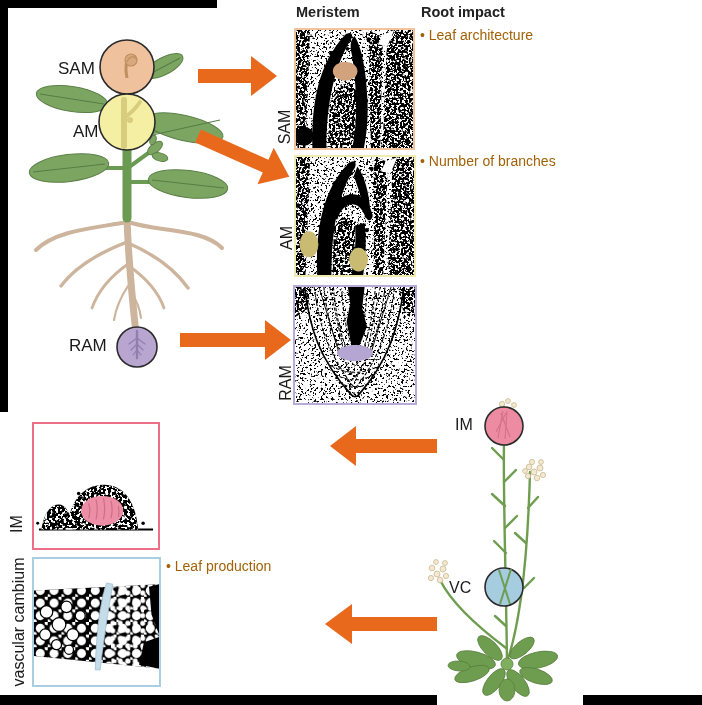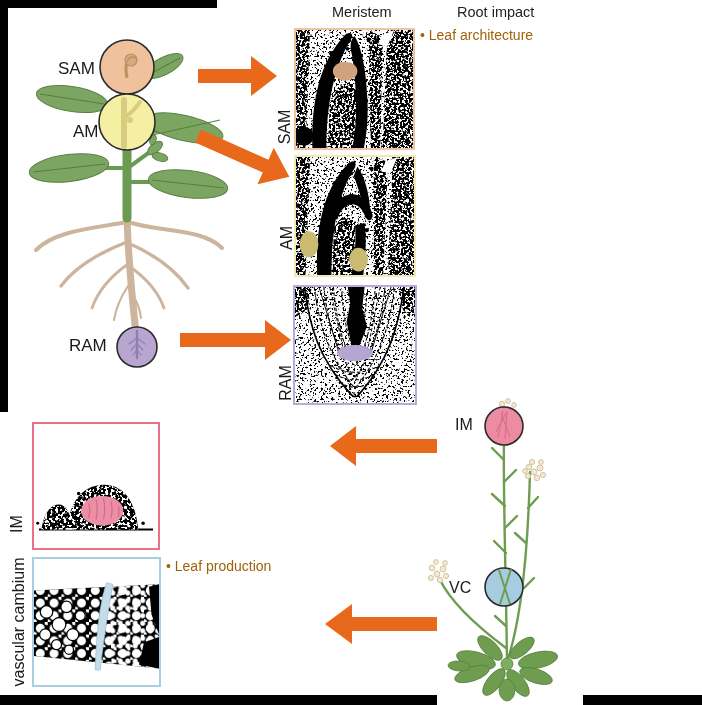--- a/index.html
+++ b/index.html
@@ -1,19 +1,19 @@
 <!DOCTYPE html>
 <html><head>
 <meta charset="utf-8">
 <style>
   html,body{margin:0;padding:0;background:#fff;}
   .canvas{position:relative;width:702px;height:705px;background:#fff;overflow:hidden;
           font-family:"Liberation Sans",sans-serif;color:#1a1a1a;}
   .blackbar{position:absolute;background:#000;}
-  .hdr{position:absolute;font-weight:normal;font-size:14.5px;color:#222;white-space:nowrap;margin-left:36px;}
+  .hdr{position:absolute;font-weight:bold;font-size:14.5px;color:#222;white-space:nowrap;}
   .bullet{position:absolute;font-size:14px;color:#a16207;line-height:1.2;white-space:pre-line;}
   .lbl{position:absolute;font-size:17px;color:#1a1a1a;white-space:nowrap;}
   .lbl2{position:absolute;font-size:16px;color:#1a1a1a;white-space:nowrap;}
   .vlabel{position:absolute;height:20px;line-height:20px;font-size:16px;color:#1a1a1a;
           text-align:center;transform:rotate(-90deg);transform-origin:center;}
   .panel{position:absolute;background:#fff;}
   .panel svg{display:block;width:100%;height:100%;}
   .p-sam{left:294px;top:28px;width:117px;height:118px;border:2px solid #F2C49E;}
   .p-am {left:294px;top:155px;width:118px;height:118px;border:2px solid #F0ECB0;}
   .p-ram{left:293px;top:285px;width:120px;height:116px;border:2px solid #B9ABD8;}
@@ -200,20 +200,21 @@
           <circle cx="26" cy="48" r="1.6"></circle>
           <circle cx="56" cy="72" r="1.7"></circle>
         <circle cx="47" cy="14" r="1.5"></circle>
           <circle cx="64" cy="10" r="1.8"></circle>
       </g>
       <ellipse cx="11" cy="74" rx="8" ry="11" fill="#C9BC72"></ellipse>
       <ellipse cx="53" cy="87" rx="8" ry="10" fill="#C9BC72"></ellipse>
     </svg>
   </div>
   <div class="vlabel" style="left:227px;top:228px;width:120px">AM</div>
+  <div class="bullet" style="left:420px;top:153px">• Number of branches</div>
 
   <div class="panel p-ram">
     <svg viewBox="0 0 100 100" preserveAspectRatio="none">
       <rect width="100" height="100" fill="#fff"></rect>
       <g stroke="#000" fill="none">
         <path d="M8,0 C12,35 20,62 47,93 C49,95 51,95 53,93 C78,64 86,35 91,0" stroke-width="1.4"></path>
         <path d="M16,0 C20,32 27,56 48,85 C50,87 51,87 52,85 C72,58 79,32 83,0" stroke-width="0.9" stroke-dasharray="3,1.5"></path>
         <path d="M24,0 C27,28 33,50 48,76 C50,78 51,78 52,76 C66,52 72,28 75,0" stroke-width="0.9" stroke-dasharray="3,1.5"></path>
         <path d="M32,0 C34,24 38,44 48,66 C50,68 51,68 52,66 C61,46 65,24 67,0" stroke-width="0.9" stroke-dasharray="3,1.5"></path>
         <path d="M39,4 C40,20 42,36 48,52 C50,54 51,54 52,52 C57,38 59,20 60,4" stroke-width="0.9" stroke-dasharray="3,1.5"></path>

